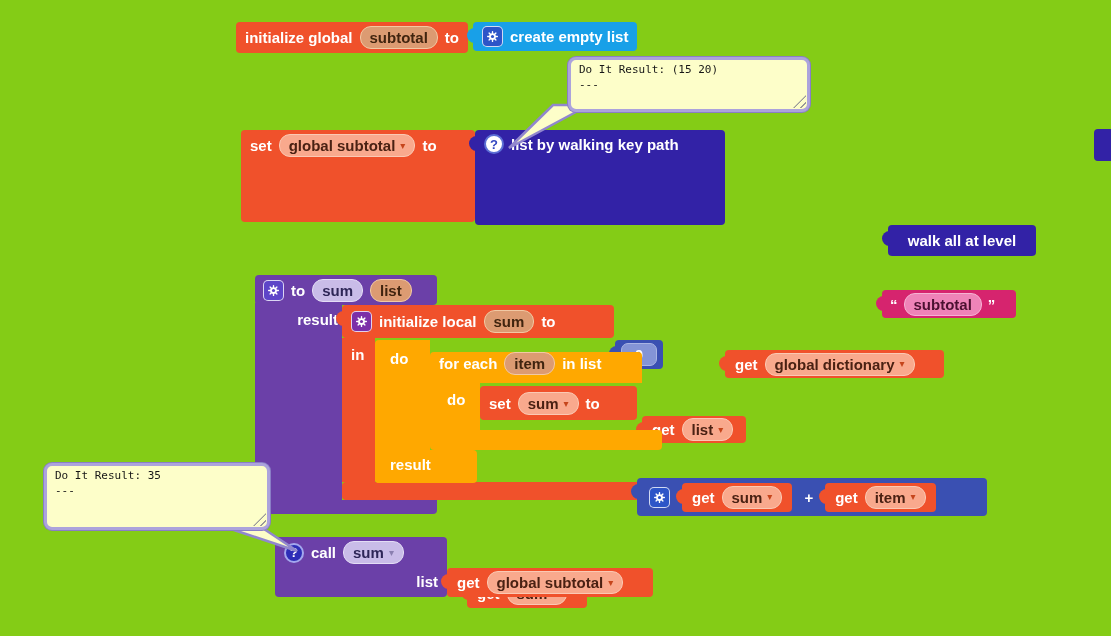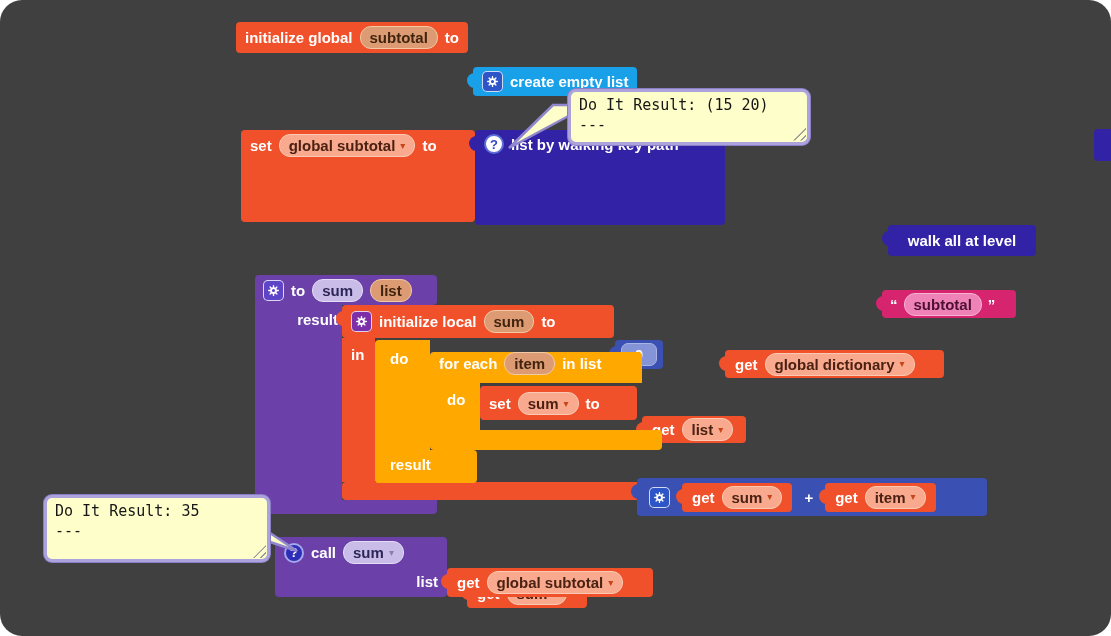--- a/index.html
+++ b/index.html
@@ -1,17 +1,17 @@
 <!DOCTYPE html>
 <html><head>
 <meta charset="utf-8">
 <style>
   html,body{margin:0;padding:0;background:#fff;}
-  .stage{position:relative;width:1111px;height:636px;background:#404040;overflow:hidden;
-         font-family:"Liberation Sans",sans-serif;border-radius:22px;}
+  .stage{position:relative;width:1111px;height:636px;background:#84cc16;overflow:hidden;
+         font-family:"Liberation Sans",sans-serif;}
   .abs{position:absolute;box-sizing:border-box;border-radius:4px;}
   .brow{display:flex;align-items:center;gap:7px;padding:4px 9px;color:#fff;
         font-weight:bold;font-size:15px;white-space:nowrap;}
   .vcol{display:flex;flex-direction:column;height:100%;}
   .lbl{color:#fff;font-weight:bold;font-size:15px;white-space:nowrap;}
   
   .orange{background:#F0512B;}
   .cyan{background:#18A0E8;}
   .indigo{background:#3222A6;}
   .pink{background:#D6246E;}
@@ -40,21 +40,21 @@
   .gear-blue{background:#2D55C8;--gb:#2D55C8;}
   .gear-purple{background:#5E45C8;--gb:#5E45C8;}
   .gear-violet{background:#7C2FA8;--gb:#7C2FA8;}
   .help{flex:0 0 auto;width:20px;height:20px;border-radius:50%;display:flex;align-items:center;
          justify-content:center;font-size:13px;font-weight:bold;box-sizing:border-box;}
   .help-light{background:#FFFFFF;color:#3347C1;border:2px solid #5C6FD6;}
   .help-dark{background:#2D2DB7;color:#fff;border:2px solid #A3A7EE;}
   
   .bubble{position:absolute;background:#FDFEC9;border:3px solid #ACA3DC;border-radius:8px;
          box-shadow:0 0 0 1px #8A7EC6;padding:3px 8px 6px 8px;
-         font-family:"DejaVu Sans Mono",monospace;font-size:15px;line-height:1.35;color:#161616;margin-top:32px;}
+         font-family:"DejaVu Sans Mono",monospace;font-size:11px;line-height:1.35;color:#161616;}
   .rh{position:absolute;right:1px;bottom:1px;width:13px;height:13px;
          clip-path:polygon(100% 0,100% 100%,0 100%);
          background:repeating-linear-gradient(135deg,#9a9a9a 0 1.5px,transparent 1.5px 4.5px);}
   .tail{position:absolute;}
 </style>
 </head>
 <body>
 
 <svg width="0" height="0" style="position:absolute">
   <defs>
@@ -74,21 +74,21 @@
 <div class="stage">
 
   <div style="position:absolute;left:236px;top:22px;display:flex;align-items:flex-start;">
     <div class="orange" style="border-radius:4px;">
       <div class="brow">
         <span class="lbl">initialize global</span>
         <span class="field f-tan">subtotal</span>
         <span class="lbl">to</span>
       </div>
     </div>
-    <div class="cyan plug" style="border-radius:4px;margin-left:5px;margin-top:45px;">
+    <div class="cyan plug" style="border-radius:4px;margin-left:5px;">
       <div class="brow">
         <span class="gearbox gear-blue">
             <svg viewBox="0 0 24 24" width="15" height="15">
               <use href="#gear-sym"></use>
             </svg>
           </span>
         <span class="lbl">create empty list</span>
       </div>
     </div>
   </div>

